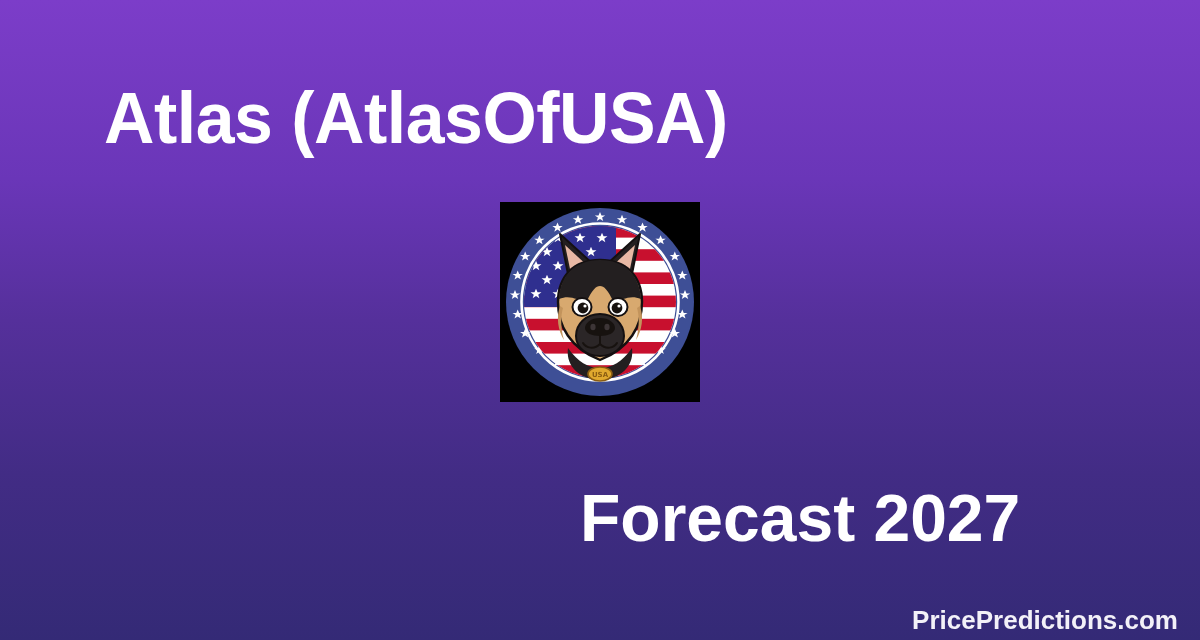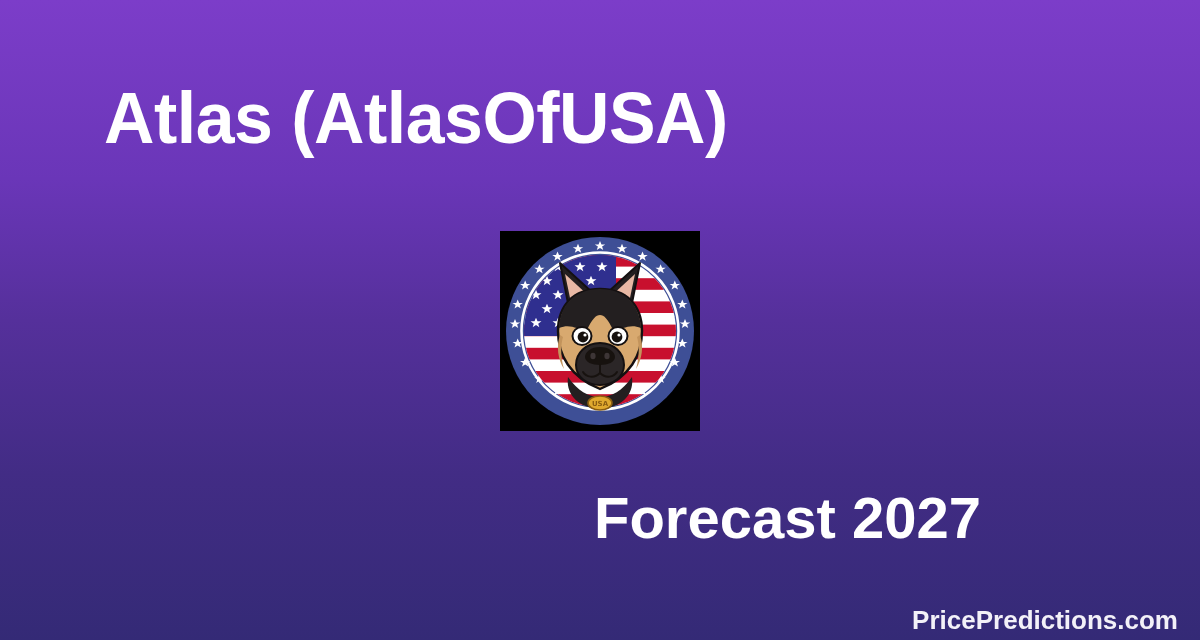--- a/index.html
+++ b/index.html
@@ -27,23 +27,23 @@
     color: #ffffff;
     letter-spacing: -0.5px;
     transform: scaleX(0.97);
     transform-origin: left center;
     white-space: nowrap;
   }
 
   
   #forecast-heading {
     position: absolute;
-    left: 594px;
+    left: 580px;
     top: 484px;
-    font-size: 58px;
+    font-size: 66px;
     line-height: 68px;
     font-weight: bold;
     color: #ffffff;
     letter-spacing: 0px;
     white-space: nowrap;
   }
 
   
   #site-watermark {
     position: absolute;
@@ -53,21 +53,21 @@
     line-height: 22px;
     font-weight: bold;
     color: #f3f1f8;
     white-space: nowrap;
   }
 
   
   #coin-logo {
     position: absolute;
     left: 500px;
-    top: 231px;
+    top: 202px;
     width: 200px;
     height: 200px;
     background: #000000;
     text-decoration: underline;
   }
   #coin-logo svg { display: block; }
 </style>
 </head>
 <body>
 

